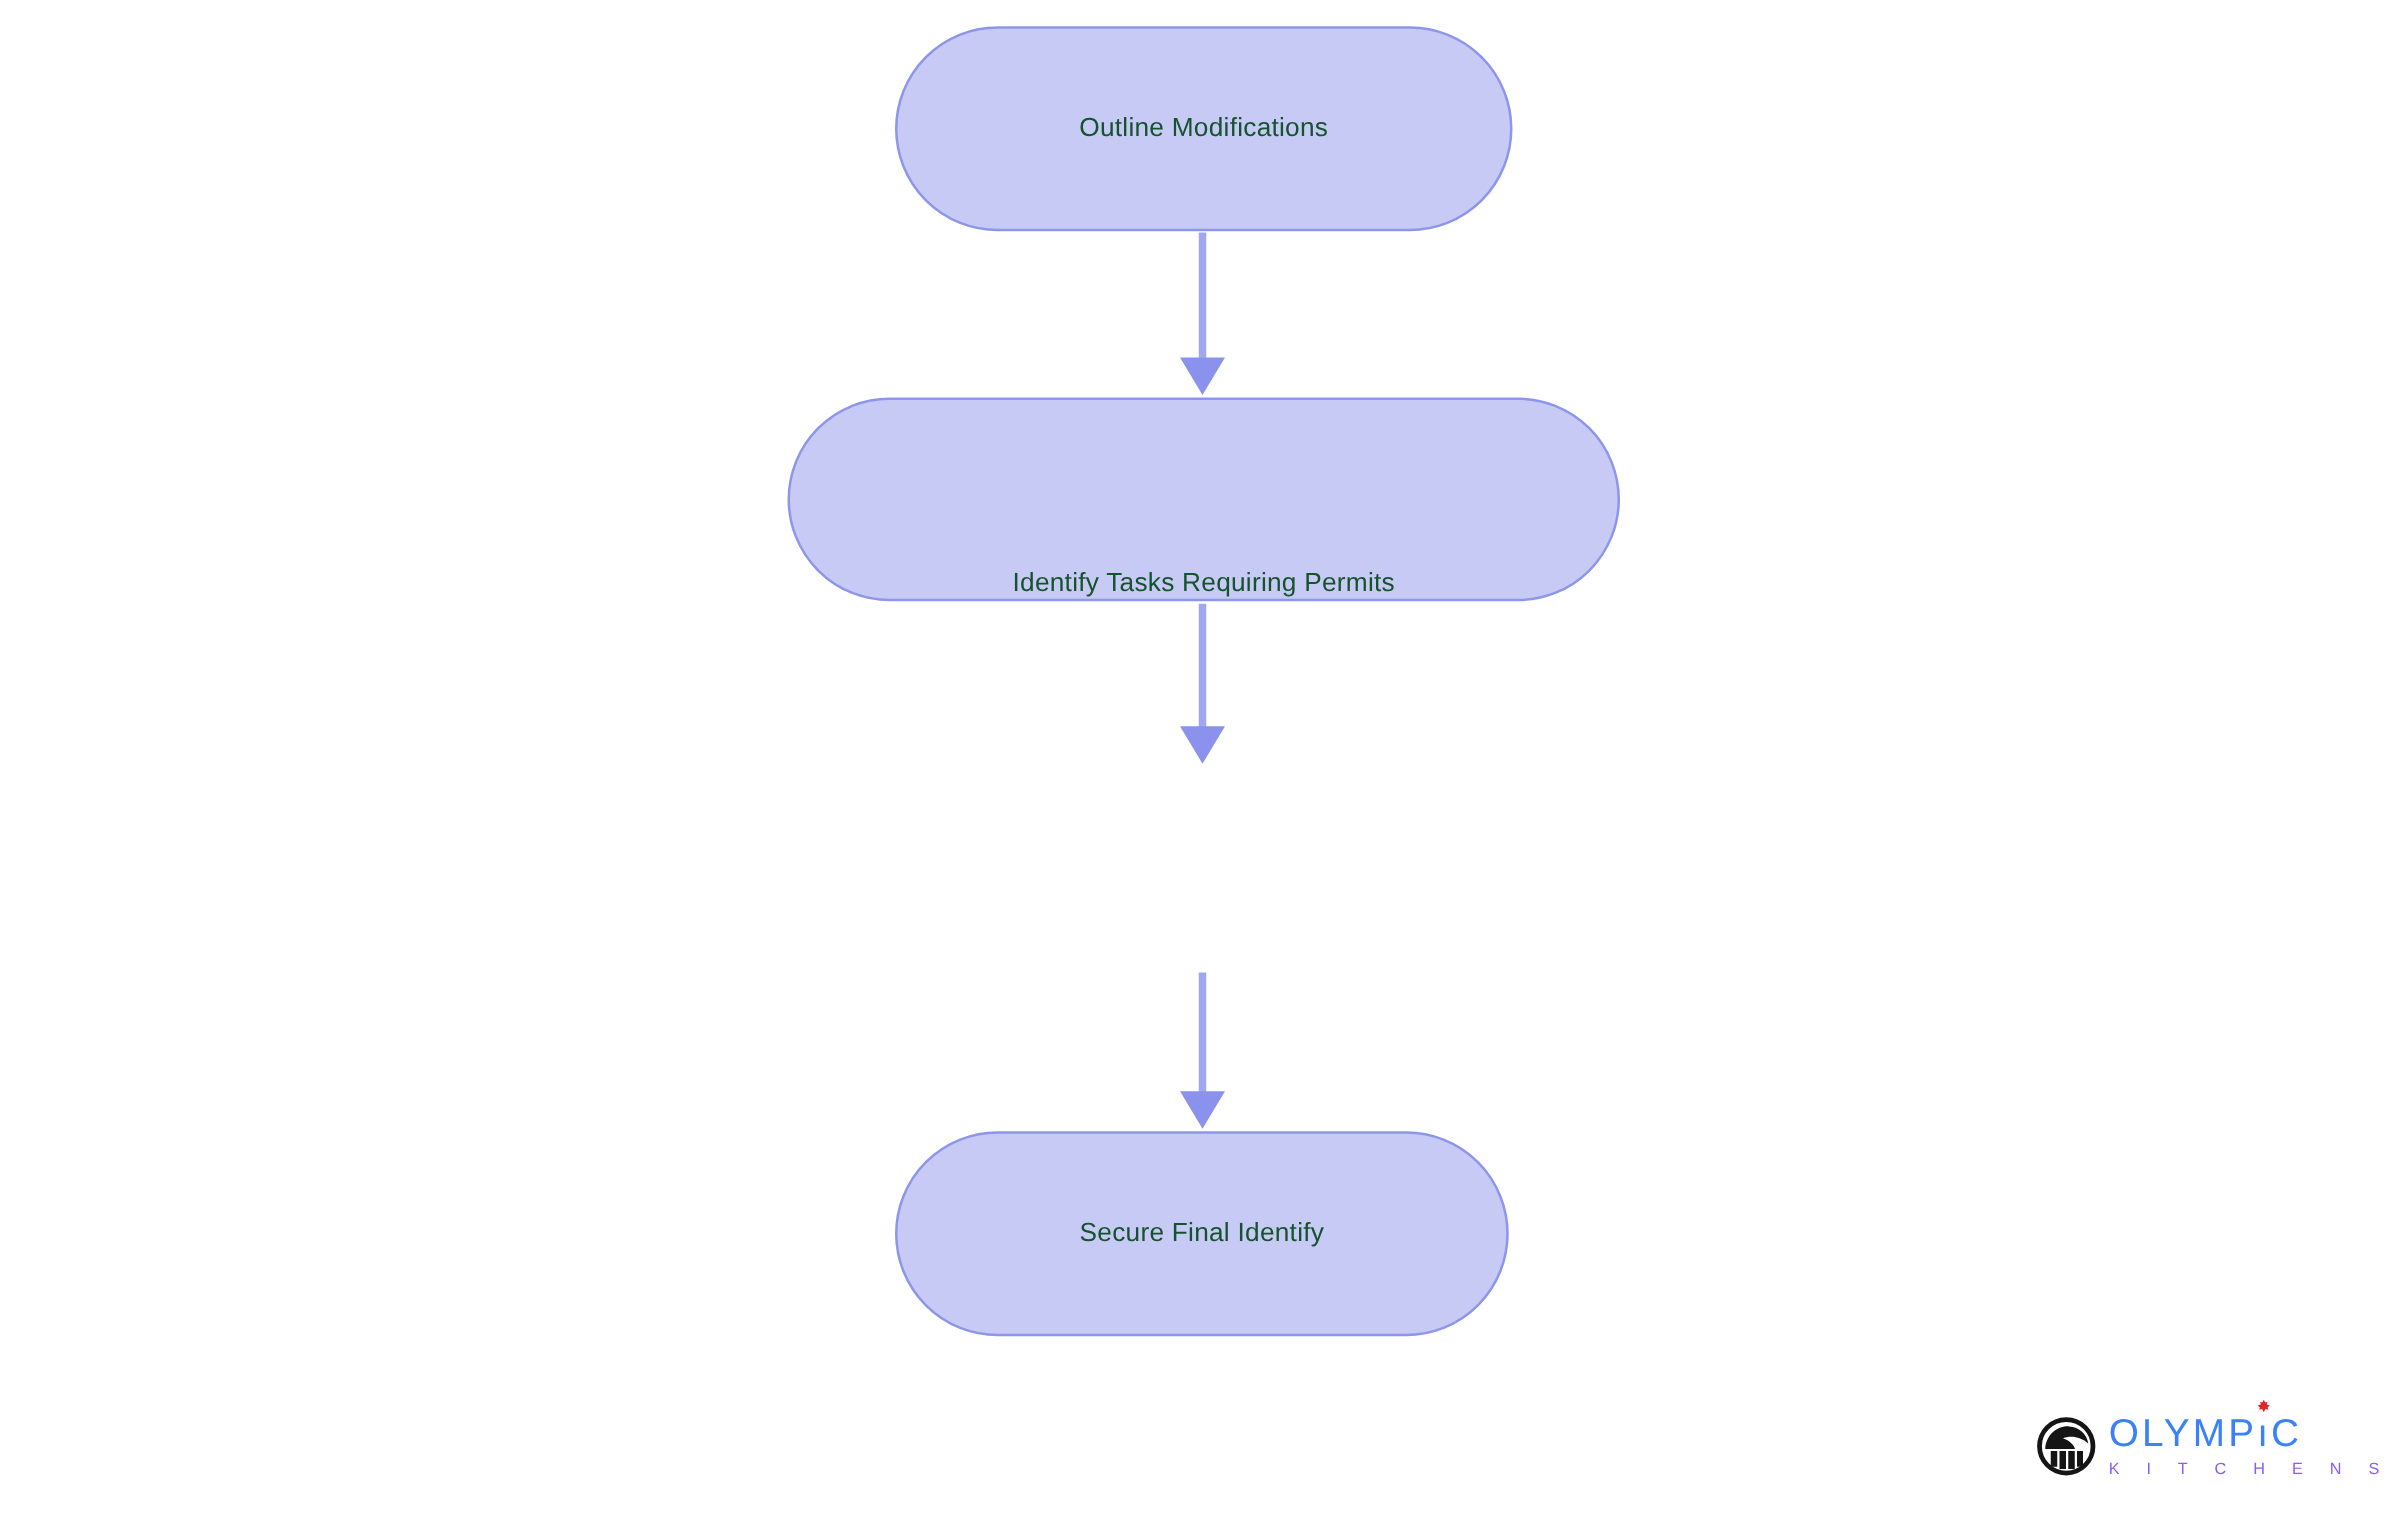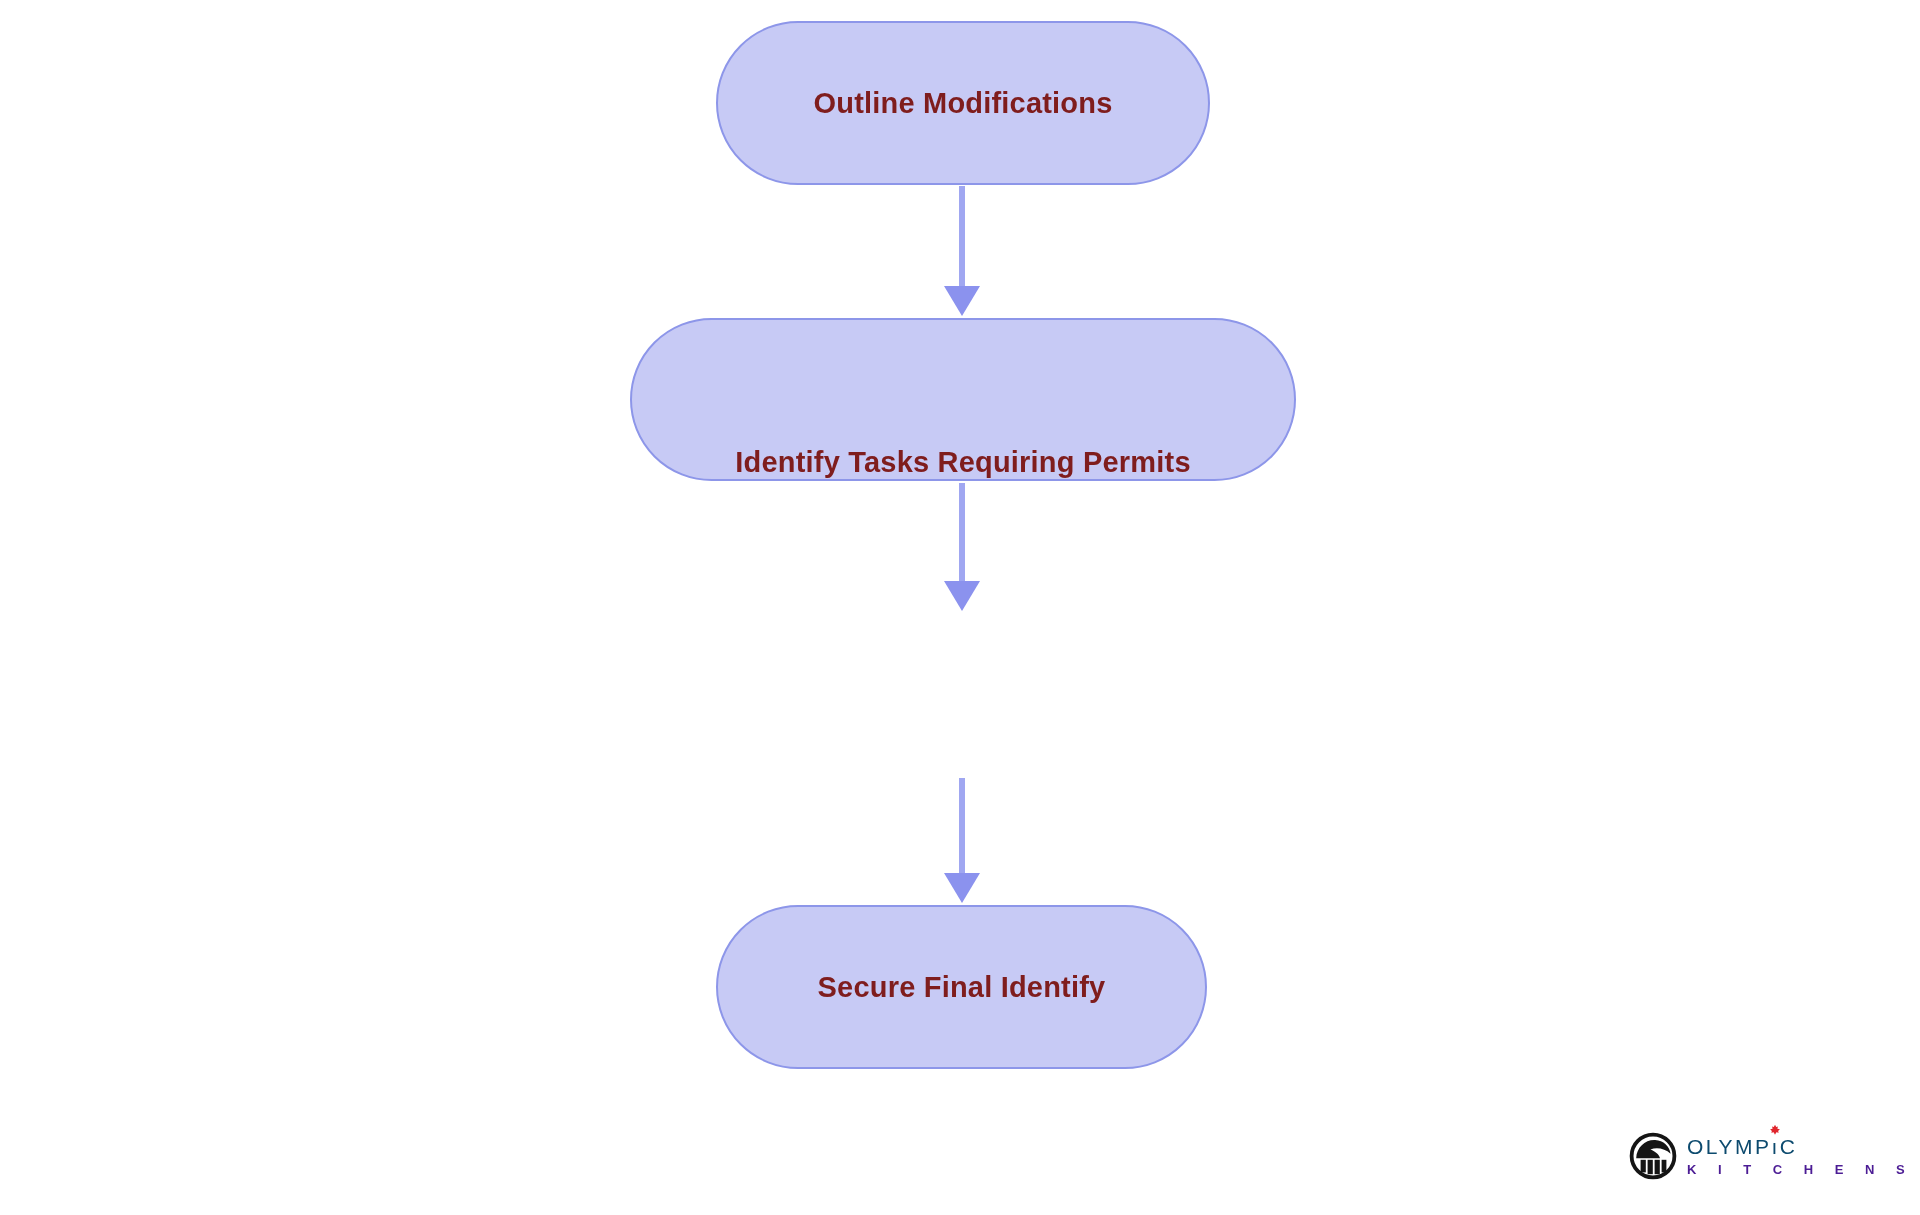--- a/index.html
+++ b/index.html
@@ -24,25 +24,24 @@
     box-sizing: border-box;
     background: #c7caf5;
     border: 2px solid #8d96e9;
     border-radius: 90px;
     display: flex;
     align-items: center;
     justify-content: center;
     text-align: center;
   }
   .node-label {
-    color: #7f1d1d;
-    font-size: 29px;
+    color: #14532d;
+    font-size: 21px;
     letter-spacing: 0.2px;
     white-space: nowrap;
-    font-weight: bold;
   }
   #node-0 { left: 716px; top:  21px; width: 494px; height: 164px; }
   #node-1 { left: 630px; top: 318px; width: 666px; height: 163px; align-items: flex-end; }
   #node-2 { left: 637px; top: 613px; width: 652px; height: 163px; }
   #node-3 { left: 716px; top: 905px; width: 491px; height: 164px; }
 
   
   .arrow {
     position: absolute;
     width: 36px;
@@ -85,43 +84,43 @@
     height: 50px;
     flex: 0 0 auto;
   }
   .logo-text {
     display: flex;
     flex-direction: column;
   }
   .brand-name {
     display: flex;
     align-items: flex-end;
-    font-size: 21px;
+    font-size: 31px;
     font-weight: 400;
     letter-spacing: 2.5px;
     line-height: 1;
-    color: #0c4a6e;
+    color: #3b82f6;
   }
   .brand-i {
     position: relative;
     display: inline-block;
   }
   .maple-leaf {
     position: absolute;
     left: 45%;
     transform: translateX(-50%);
     top: -12px;
     width: 13px;
     height: 13px;
   }
   .brand-subtitle {
     font-size: 13px;
-    font-weight: 700;
+    font-weight: 400;
     letter-spacing: 9px;
-    color: #4c1d95;
+    color: #8b5cf6;
     margin-top: 5px;
     white-space: nowrap;
   }
 </style>
 </head>
 <body>
 
 <div class="canvas">
 
   <div class="node" id="node-0">

